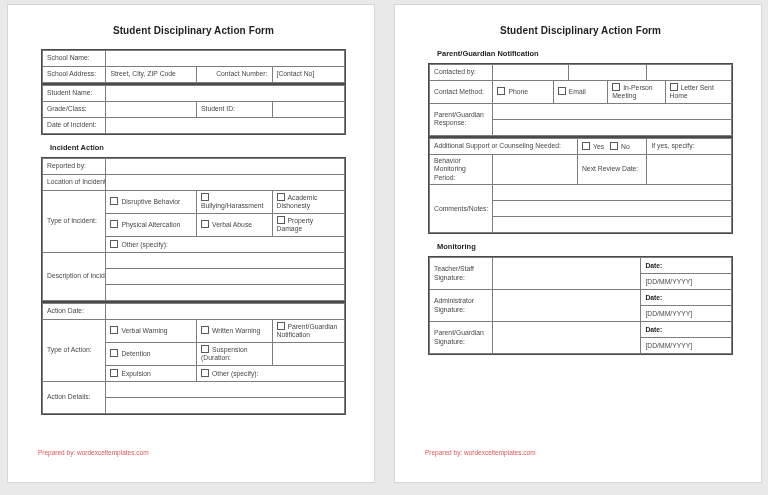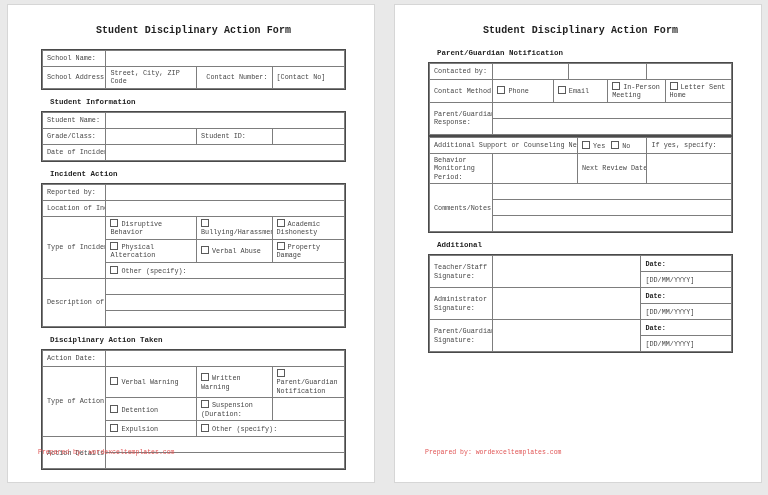--- a/index.html
+++ b/index.html
@@ -1,21 +1,21 @@
 <!DOCTYPE html>
 <html><head>
 <meta charset="utf-8">
 <style>
   html,body { margin:0; padding:0; }
   body {
     width:768px; height:495px; overflow:hidden;
     background:#e9e9e9;
     font-family:"Liberation Sans", sans-serif;
   }
-  .canvas { display:flex; gap:19px; padding:4px 0 0 7px;font-family:Liberation Mono, monospace; }
+  .canvas { display:flex; gap:19px; padding:4px 0 0 7px; }
   .page {
     position:relative; box-sizing:border-box;
     width:368px; height:479px;
     background:#ffffff; border:1px solid #d6d6d6;
     padding:12px 28px 0 33px;
   }
   .title {
     margin:8px 0 13px 0;
     text-align:center; font-size:10px; font-weight:bold; color:#1f1f1f;
     letter-spacing:0.1px;
@@ -71,21 +71,20 @@
         <tr>
           <td class="lbl">School Address:</td>
           <td>Street, City, ZIP Code</td>
           <td class="lbl ta-r">Contact Number:</td>
           <td>[Contact No]</td>
         </tr>
       </tbody>
         </table>
     </div>
 
-    <div class="sec">Student Information</div>
 
     <div class="tbl">
       <table>
         <colgroup>
             <col style="width:21%">
             <col style="width:30%">
             <col style="width:25%">
             <col style="width:24%">
           </colgroup>
         <tbody>
@@ -147,21 +146,20 @@
         <tr>
               <td colspan="3"></td>
             </tr>
         <tr>
               <td colspan="3"></td>
             </tr>
       </tbody>
         </table>
     </div>
 
-    <div class="sec">Disciplinary Action Taken</div>
 
     <div class="tbl">
       <table>
         <colgroup>
             <col style="width:21%">
             <col style="width:30%">
             <col style="width:25%">
             <col style="width:24%">
           </colgroup>
         <tbody>
@@ -300,21 +298,21 @@
         <tr>
               <td></td>
             </tr>
         <tr>
               <td></td>
             </tr>
       </tbody>
         </table>
     </div>
 
-    <div class="sec">Additional</div>
+    <div class="sec">Monitoring</div>
 
     <div class="tbl">
       <table>
         <colgroup>
             <col style="width:21%">
             <col style="width:49%">
             <col style="width:30%">
           </colgroup>
         <tbody>
             <tr>

